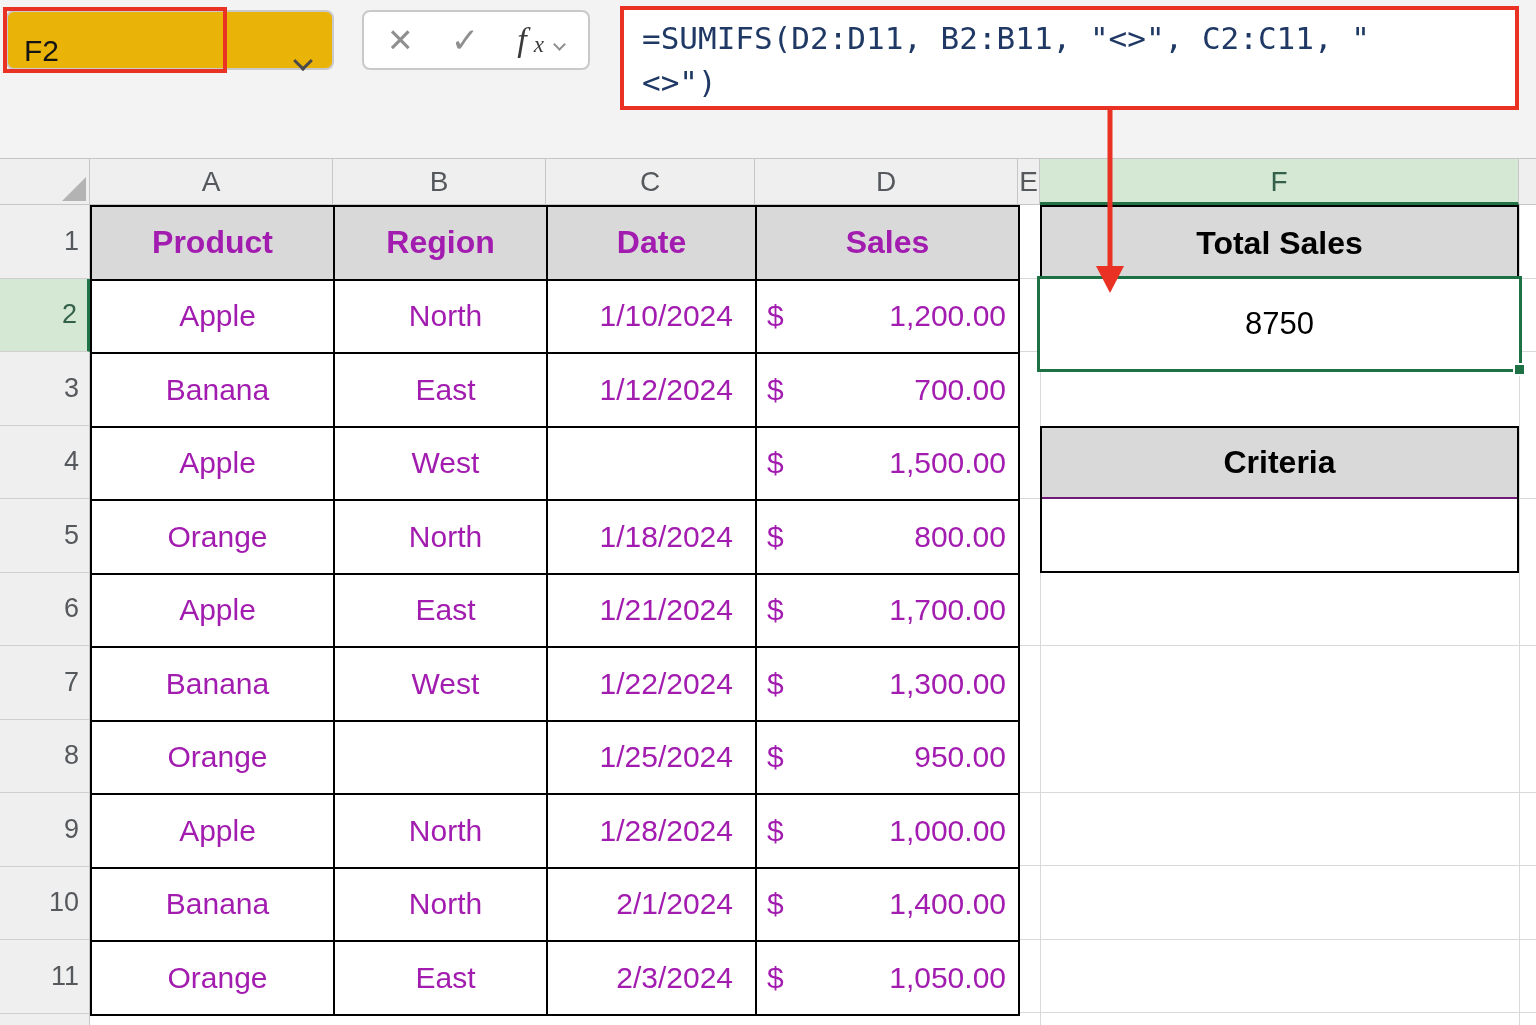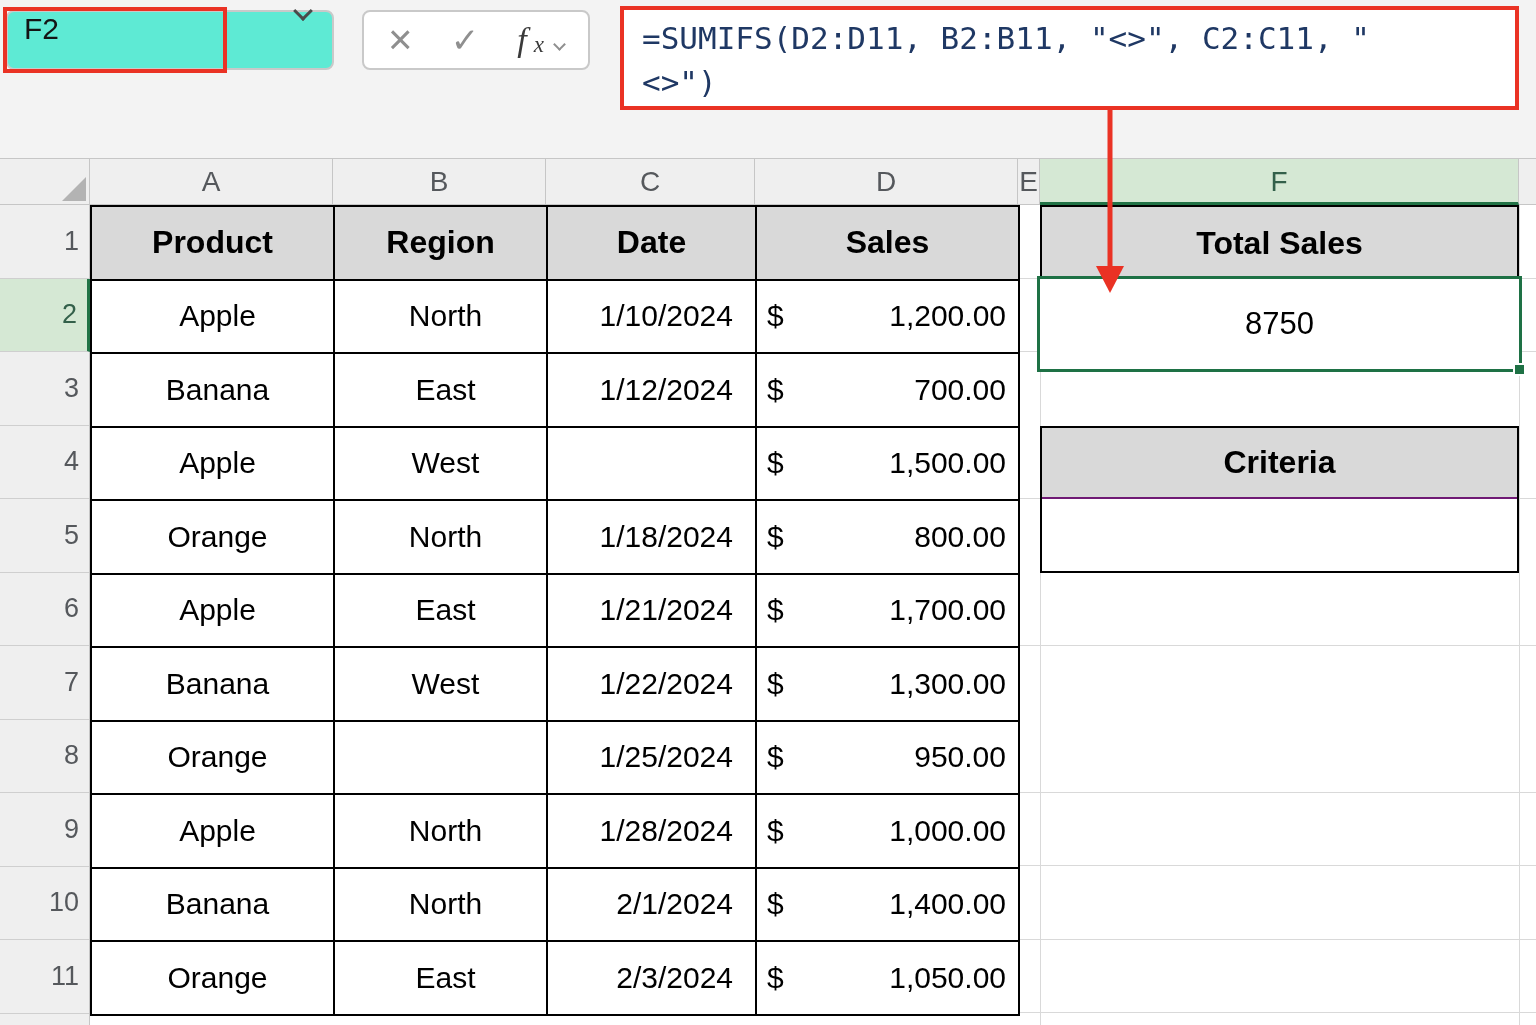--- a/index.html
+++ b/index.html
@@ -2,22 +2,22 @@
 <html><head>
 <meta charset="utf-8">
 <style>
   * { box-sizing: border-box; margin: 0; padding: 0; }
   html, body { background: #ffffff; }
   body { font-family: "Liberation Sans", sans-serif; }
   .screen { position: relative; width: 1536px; height: 1025px; background: #ffffff; overflow: hidden; }
 
   
   .topbar { position: absolute; left: 0; top: 0; width: 1536px; height: 158px; background: #f3f3f3; }
-  .name-box { position: absolute; left: 6px; top: 10px; width: 328px; height: 60px; background: #5eead4;
-              border: 2px solid #c9c9c9; border-radius: 8px; display: flex; align-items: flex-start; justify-content: space-between; gap: 37px; }
+  .name-box { position: absolute; left: 6px; top: 10px; width: 328px; height: 60px; background: #eab308;
+              border: 2px solid #c9c9c9; border-radius: 8px; display: flex; align-items: flex-end; justify-content: space-between; gap: 37px; }
   .name-box-value { font-size: 30px; color: #141414; padding-left: 16px; }
   .chev { width: 14px; height: 14px; border-right: 3px solid #4a4a4a; border-bottom: 3px solid #4a4a4a;
           transform: rotate(45deg); margin-right: 22px; margin-top: -8px; }
   .name-red-rect { position: absolute; left: 3px; top: 7px; width: 224px; height: 66px;
                    border: 4px solid #ea3224; z-index: 6; }
   .fx-box { position: absolute; left: 362px; top: 10px; width: 228px; height: 60px; background: #fff;
             border: 2px solid #c9c9c9; border-radius: 8px; display: flex; align-items: center;
             justify-content: space-between; padding: 0 24px; }
   .cancel-icon { font-size: 42px; color: #8f8f8f; line-height: 1; cursor: default; }
   .check-icon { font-size: 34px; color: #8f8f8f; line-height: 1; }
@@ -57,21 +57,21 @@
   .rowhead.selected { background: #d5e8d4; color: #33604a; border-right: 3px solid #217346; margin-right: -1px; }
 
   
   .body-grid { position: absolute; left: 90px; top: 205px; width: 1446px; height: 820px;
                background: repeating-linear-gradient(to bottom, #ffffff 0px, #ffffff 72.5px, #d9d9d9 72.5px, #d9d9d9 73.5px); }
   .vline { position: absolute; top: 0; bottom: 0; width: 1px; background: #d9d9d9; }
   .vl-1 { left: 950px; } .vl-2 { left: 1429px; }
 
   
   .data-table { position: absolute; left: 90px; top: 205px; border-collapse: collapse; table-layout: fixed; z-index: 10; }
-  .data-table td { border: 2px solid #000; height: 73.5px; font-size: 30px; color: #000000; background: #fff;
+  .data-table td { border: 2px solid #000; height: 73.5px; font-size: 30px; color: #a21caf; background: #fff;
                    overflow: hidden; white-space: nowrap; }
   .data-table tr.thead td { background: #d9d9d9; font-weight: bold; font-size: 32px; text-align: center; }
   .cl { text-align: center; padding-left: 10px; }
   .cr { text-align: right; padding-right: 22px; }
   .cs-wrap { display: flex; justify-content: space-between; align-items: center; padding: 0 12px 0 10px; }
 
   
   .total-box { position: absolute; left: 1040px; top: 205px; width: 479px; height: 76px; background: #d9d9d9;
                border: 2px solid #000; display: flex; align-items: center; justify-content: center;
                font-weight: bold; font-size: 32px; z-index: 10; }

